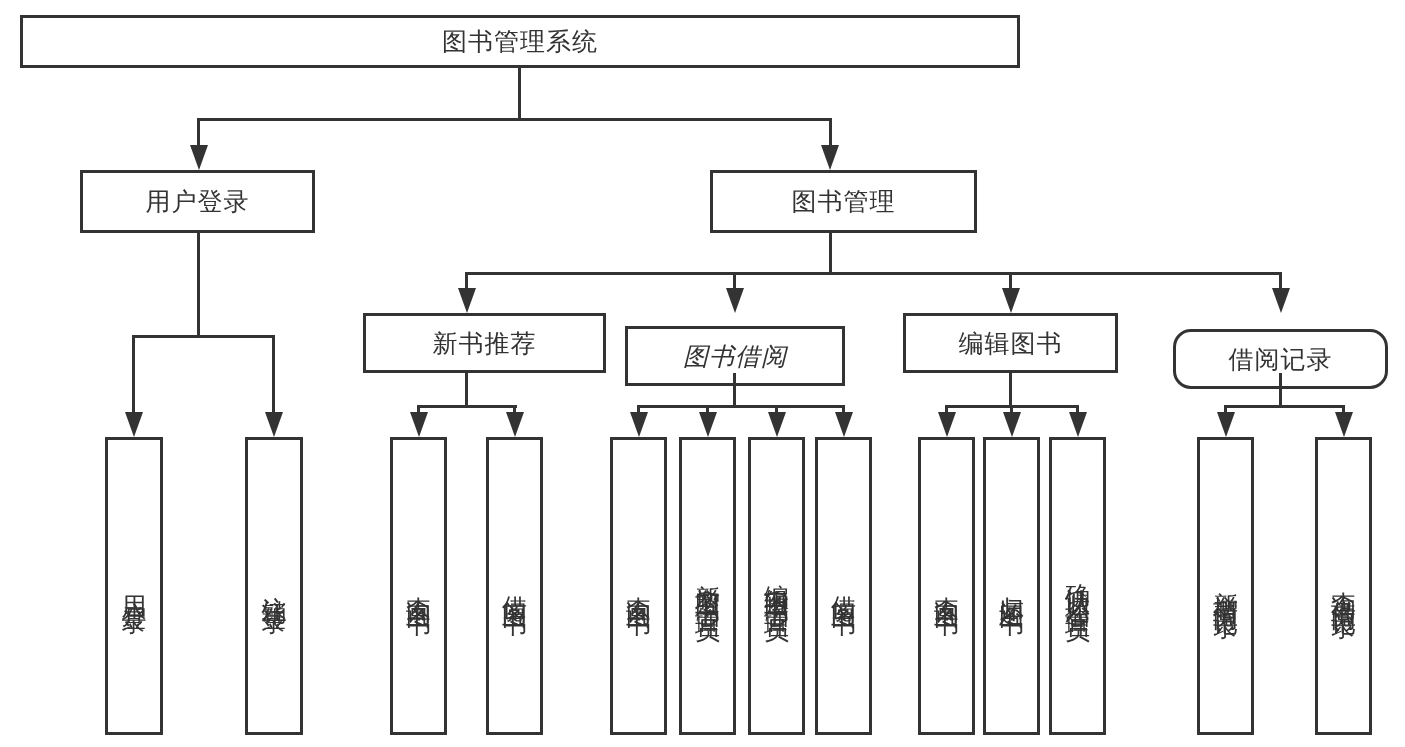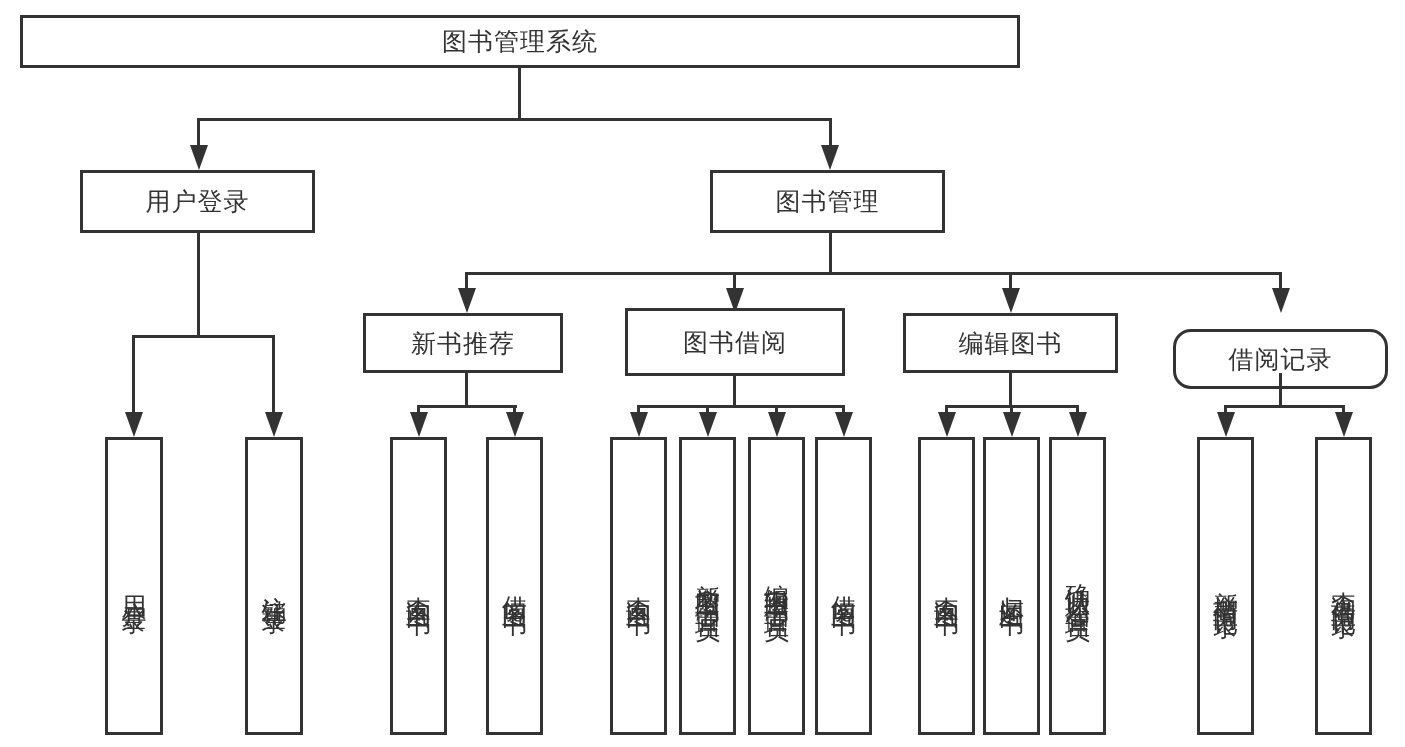--- a/index.html
+++ b/index.html
@@ -62,42 +62,42 @@
   <div class="box hbox" style="left:20px; top:15px; width:1000px; height:53px;">图书管理系统</div>
 
   <div class="vline" style="left:518px; top:68px; height:50px;"></div>
   <div class="hline" style="left:197px; top:118px; width:635px;"></div>
   <div class="vline" style="left:197px; top:118px; height:30px;"></div>
   <div class="tri" style="left:190px; top:145px;"></div>
   <div class="vline" style="left:829px; top:118px; height:30px;"></div>
   <div class="tri" style="left:821px; top:145px;"></div>
 
   <div class="box hbox" style="left:80px; top:170px; width:235px; height:63px;">用户登录</div>
-  <div class="box hbox" style="left:710px; top:170px; width:235px; height:63px;">图书管理</div>
+  <div class="box hbox" style="left:710px; top:170px; width:267px; height:63px;">图书管理</div>
 
   <div class="vline" style="left:197px; top:233px; height:102px;"></div>
   <div class="hline" style="left:132px; top:335px; width:143px;"></div>
   <div class="vline" style="left:132px; top:335px; height:79px;"></div>
   <div class="tri" style="left:125px; top:412px;"></div>
   <div class="vline" style="left:272px; top:335px; height:79px;"></div>
   <div class="tri" style="left:265px; top:412px;"></div>
 
   <div class="vline" style="left:829px; top:233px; height:39px;"></div>
   <div class="hline" style="left:465px; top:272px; width:817px;"></div>
   <div class="vline" style="left:465px; top:272px; height:18px;"></div>
   <div class="tri" style="left:458px; top:288px;"></div>
   <div class="vline" style="left:733px; top:272px; height:18px;"></div>
   <div class="tri" style="left:726px; top:288px;"></div>
   <div class="vline" style="left:1009px; top:272px; height:18px;"></div>
   <div class="tri" style="left:1002px; top:288px;"></div>
   <div class="vline" style="left:1279px; top:272px; height:18px;"></div>
   <div class="tri" style="left:1272px; top:288px;"></div>
 
-  <div class="box hbox" style="left:363px; top:313px; width:200px; height:60px;">新书推荐</div>
-  <div class="box hbox" style="left:625px; top:308px; width:220px; height:68px;">图书借阅</div>
+  <div class="box hbox" style="left:363px; top:313px; width:243px; height:60px;">新书推荐</div>
+  <div class="box hbox" style="left:625px; top:326px; width:220px; height:60px;font-style:italic;">图书借阅</div>
   <div class="box hbox" style="left:903px; top:313px; width:215px; height:60px;">编辑图书</div>
   <div class="box hbox" style="left:1173px; top:329px; width:215px; height:60px;border-radius:18px;">借阅记录</div>
 
   <div class="vline" style="left:465px; top:373px; height:32px;"></div>
   <div class="hline" style="left:417px; top:405px; width:100px;"></div>
   <div class="vline" style="left:417px; top:405px; height:10px;"></div>
   <div class="tri" style="left:410px; top:412px;"></div>
   <div class="vline" style="left:513px; top:405px; height:10px;"></div>
   <div class="tri" style="left:506px; top:412px;"></div>
 

